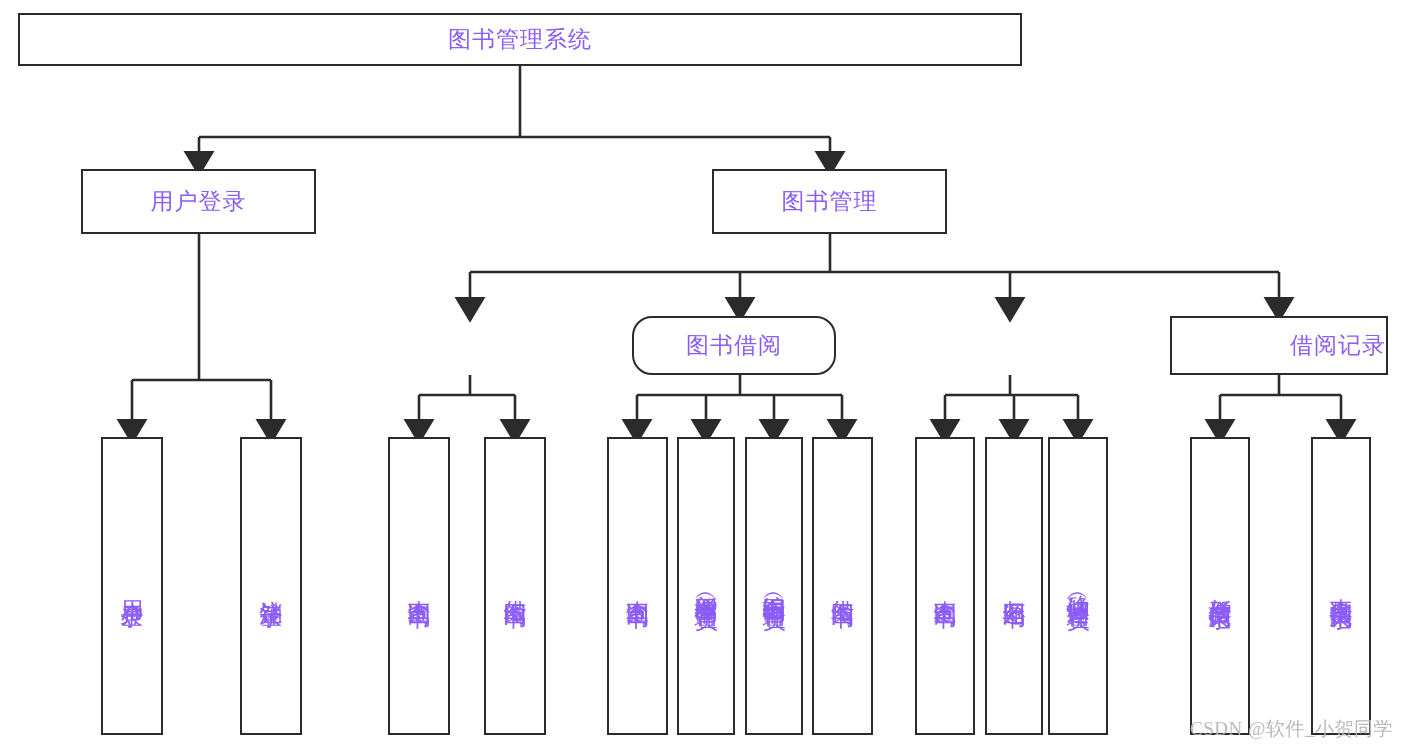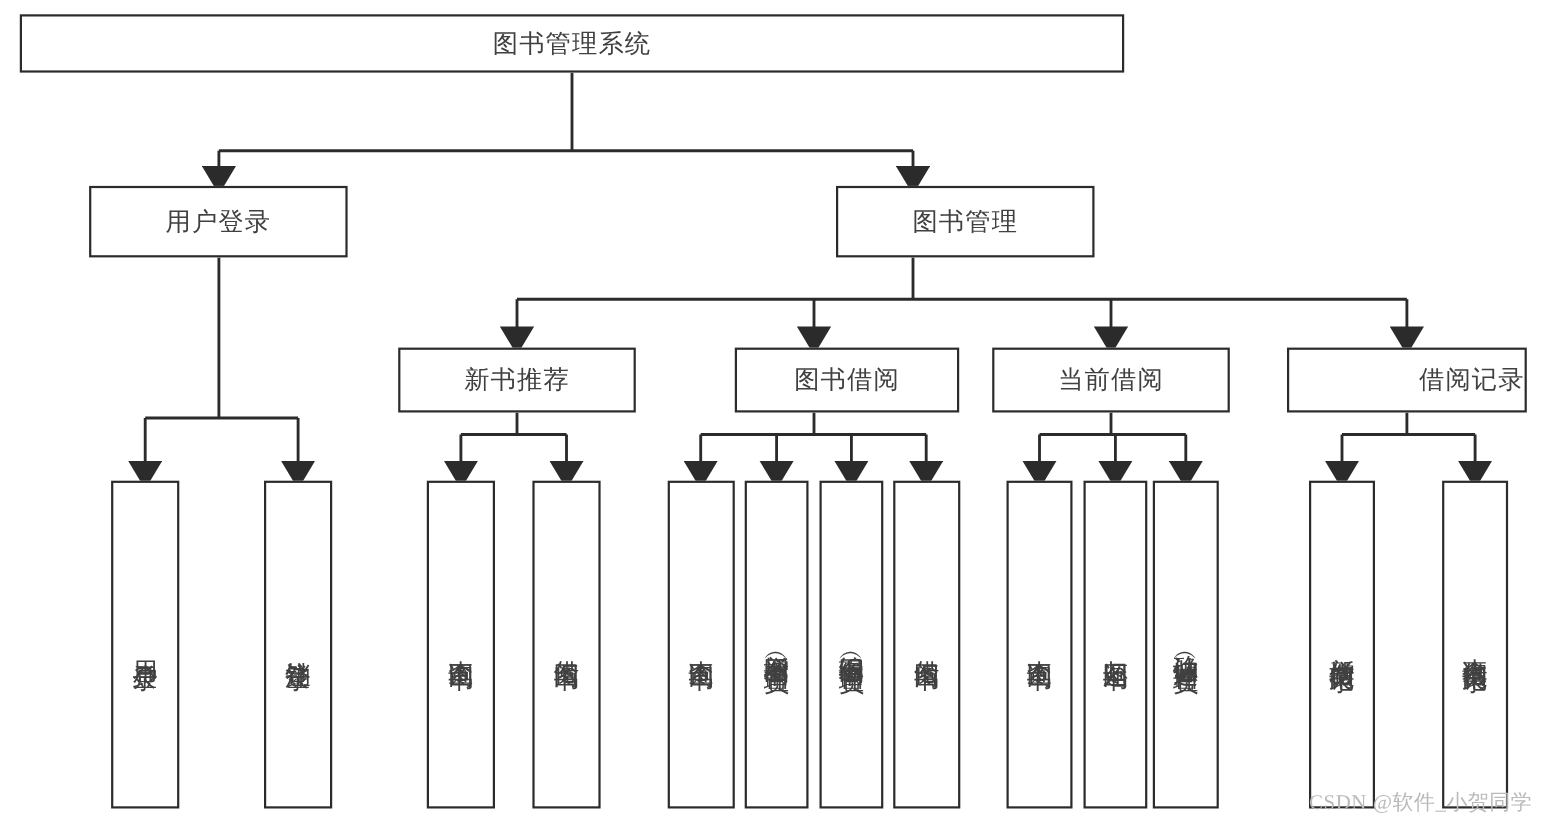--- a/index.html
+++ b/index.html
@@ -27,21 +27,21 @@
     pointer-events: none;
   }
   .node {
     position: absolute;
     box-sizing: border-box;
     border: 2.5px solid #2b2b2b;
     background: #ffffff;
     display: flex;
     align-items: center;
     justify-content: center;
-    color: #404040;
+    color: #8b5cf6;
   }
   .node .node-label {
     display: block;
     text-align: center;
     line-height: 1.18;
     letter-spacing: 1px;
   }
   
   .node.horiz .node-label {
     writing-mode: horizontal-tb;
@@ -129,32 +129,26 @@
     </g>
   </svg>
 
   <div class="node horiz root" style="left:18px; top:13px; width:1004px; height:53px;">
     <span class="node-label">图书管理系统</span>
   </div>
 
   <div class="node horiz" style="left:81px; top:169px; width:235px; height:65px;">
     <span class="node-label">用户登录</span>
   </div>
-  <div class="node horiz" style="left:712px; top:169px; width:235px; height:65px;margin-left:48px;">
+  <div class="node horiz" style="left:712px; top:169px; width:235px; height:65px;">
     <span class="node-label">图书管理</span>
   </div>
 
-  <div class="node horiz" style="left:362px; top:316px; width:216px; height:59px;">
-    <span class="node-label">新书推荐</span>
-  </div>
-  <div class="node horiz" style="left:668px; top:316px; width:204px; height:59px;">
+  <div class="node horiz" style="left:632px; top:316px; width:204px; height:59px;border-radius:20px;">
     <span class="node-label">图书借阅</span>
-  </div>
-  <div class="node horiz" style="left:902px; top:316px; width:216px; height:59px;">
-    <span class="node-label">当前借阅</span>
   </div>
   <div class="node horiz" style="left:1170px; top:316px; width:218px; height:59px;justify-content:flex-end;">
     <span class="node-label">借阅记录</span>
   </div>
 
   <div class="node vert" style="left:101px; top:437px; width:62px; height:298px;">
     <span class="node-label">用户登录</span>
   </div>
   <div class="node vert" style="left:240px; top:437px; width:62px; height:298px;">
     <span class="node-label">注销登录</span>

